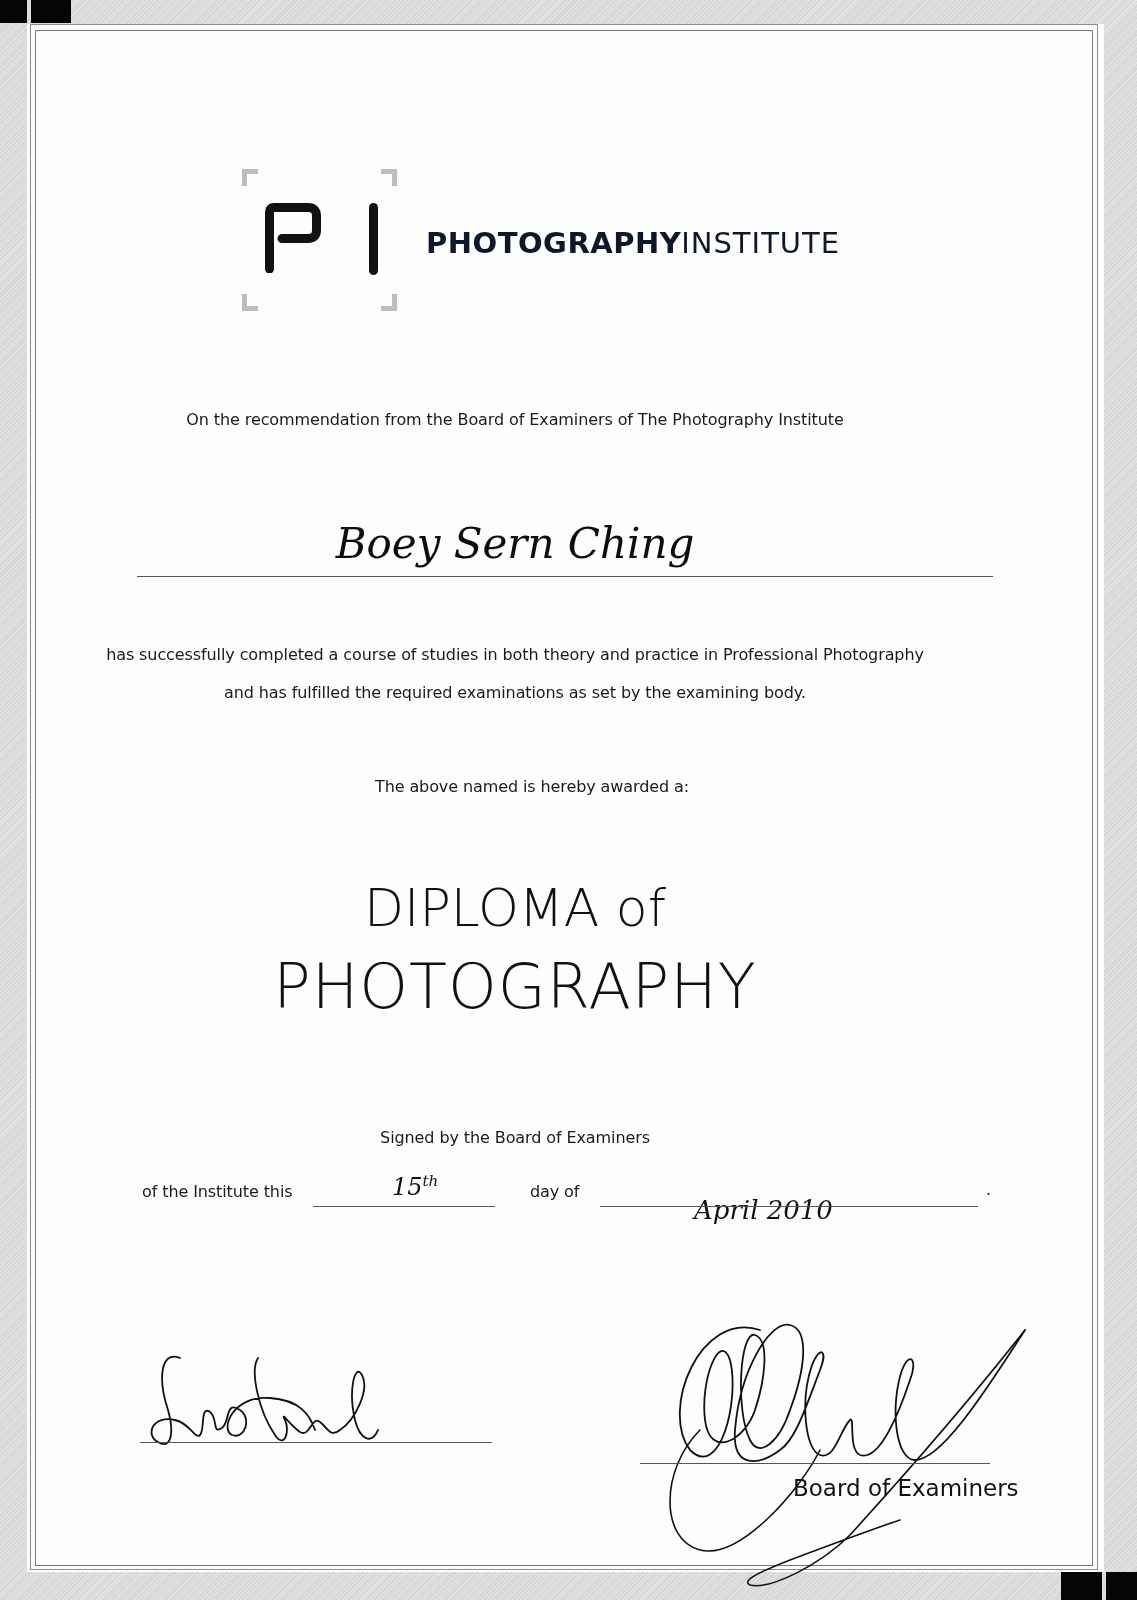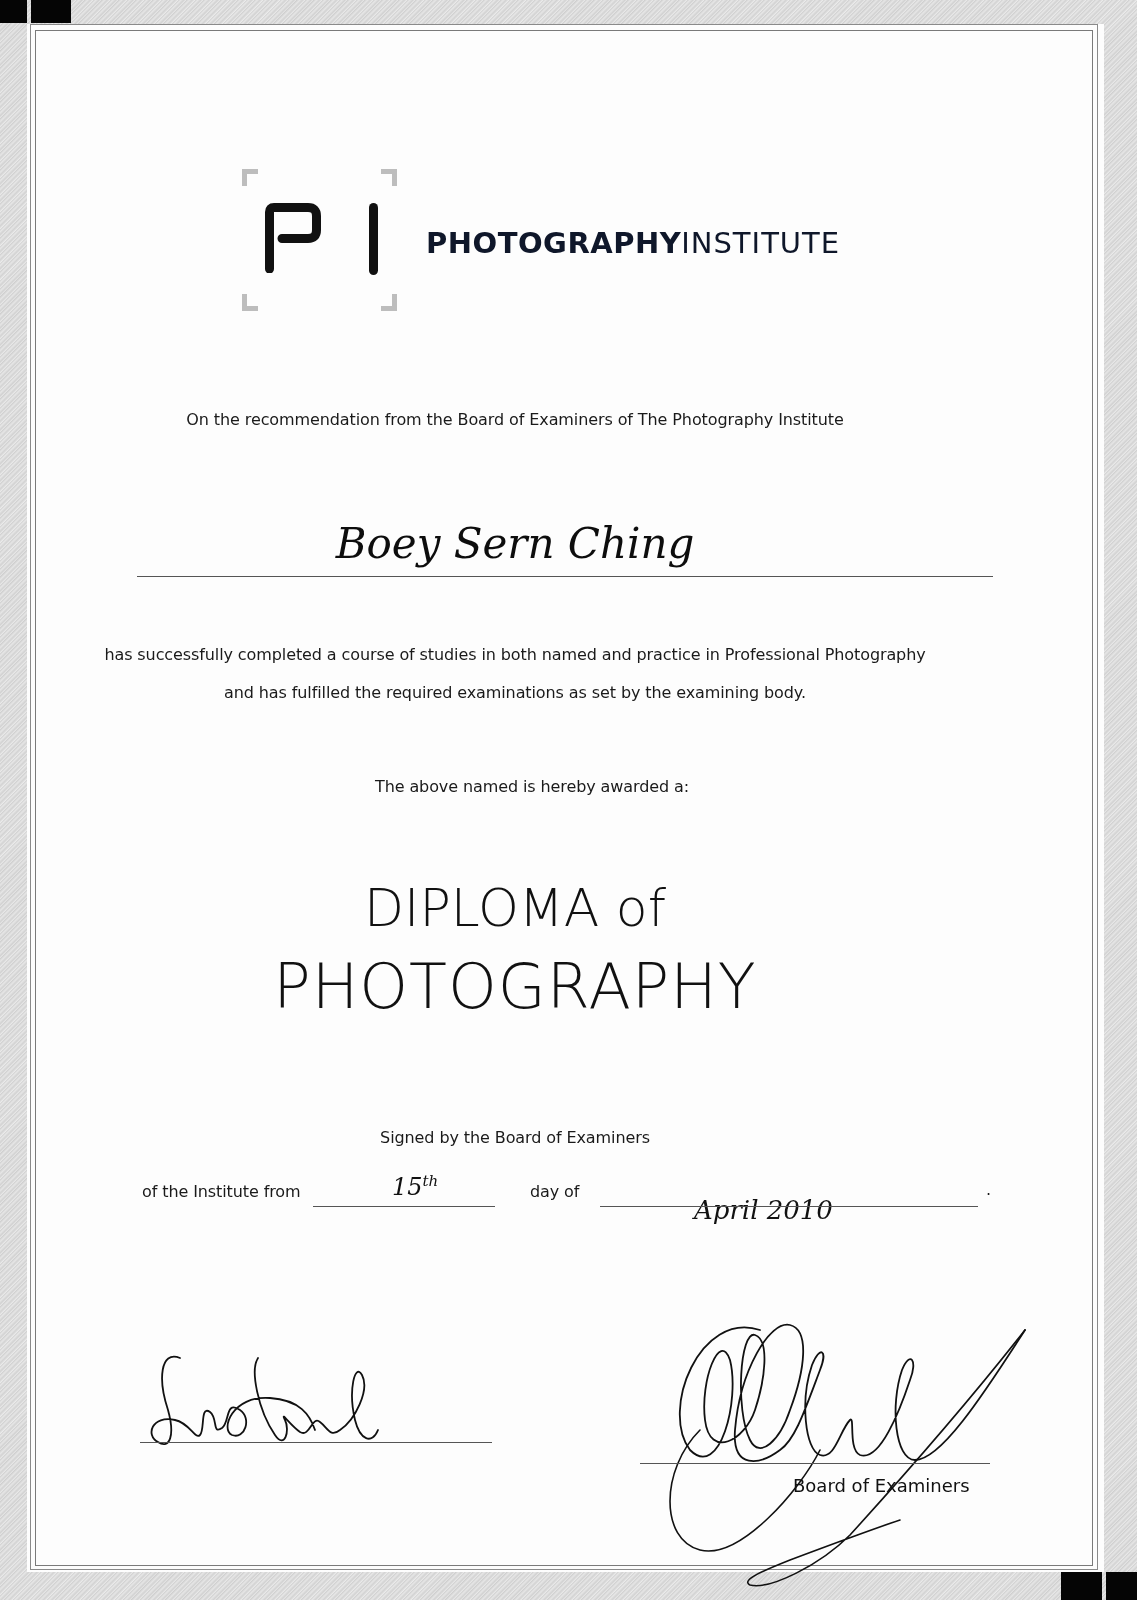--- a/index.html
+++ b/index.html
@@ -62,21 +62,21 @@
       letter-spacing: 0px;
     }
     .title-2 {
       font-family: "DejaVu Sans", sans-serif; font-weight: 300; font-size: 62px; color: #111;
       letter-spacing: 1px;
     }
     .handwritten {
       font-family: "DejaVu Serif", serif; font-style: italic; color: #111; text-align: right;
     }
     .sig-caption {
-      font-family: "DejaVu Sans", sans-serif; font-size: 18px; color: #111;
+      font-family: "DejaVu Sans", sans-serif; font-size: 23px; color: #111;
     }
   </style>
 </head>
 <body>
 
 <div class="corner-block cb-tl1"></div>
 <div class="corner-block cb-tl2"></div>
 <div class="corner-block cb-br1"></div>
 <div class="corner-block cb-br2"></div>
 
@@ -104,31 +104,31 @@
   <div class="logo-i"></div>
 
   <div class="brand"><b>PHOTOGRAPHY</b><span class="light">INSTITUTE</span></div>
 </div>
 
 <div class="abs center-text body-line" style="top:410px;">On the recommendation from the Board of Examiners of The Photography Institute</div>
 
 <div class="abs center-text name" style="top:519px;">Boey Sern Ching</div>
 <div class="rule" style="left:137px;top:576px;width:856px;"></div>
 
-<div class="abs center-text body-line" style="top:645px;">has successfully completed a course of studies in both named and practice in Professional Photography</div>
+<div class="abs center-text body-line" style="top:645px;">has successfully completed a course of studies in both theory and practice in Professional Photography</div>
 <div class="abs center-text body-line" style="top:683px;">and has fulfilled the required examinations as set by the examining body.</div>
 
 <div class="abs center-text body-line" style="top:777px;margin-left:17px;">The above named is hereby awarded a:</div>
 
 <div class="abs center-text title-1" style="top:878px;">DIPLOMA of</div>
 <div class="abs center-text title-2" style="top:950px;">PHOTOGRAPHY</div>
 
 <div class="abs center-text body-line" style="top:1128px;">Signed by the Board of Examiners</div>
 
-<div class="abs body-line" style="left:142px;top:1182px;">of the Institute from</div>
+<div class="abs body-line" style="left:142px;top:1182px;">of the Institute this</div>
 <div class="abs handwritten" style="left:392px;top:1172px;font-size:24px;"><span>15</span><sup style="font-size:15px;">th</sup></div>
 <div class="rule" style="left:313px;top:1206px;width:182px;"></div>
 <div class="abs body-line" style="left:530px;top:1182px;">day of</div>
 <div class="abs handwritten" style="left:694px;top:1170px;font-size:26px;margin-top:25px;">April 2010</div>
 <div class="rule" style="left:600px;top:1206px;width:378px;"></div>
 <div class="abs body-line" style="left:986px;top:1180px;">.</div>
 
 <svg class="abs" style="left:140px;top:1350px;" width="260" height="110" viewBox="0 0 260 110">
   <path d="M40 8 C20 0 18 30 28 60 C35 85 30 100 18 92 C5 85 12 65 35 70 C50 73 55 90 60 85 C65 80 60 55 70 62 C78 68 72 85 82 78 C90 72 85 50 100 60 C112 68 105 90 92 85 C80 80 92 45 130 48 C160 50 170 65 175 80 M118 8 C110 20 118 60 135 85 C145 100 150 80 145 70 C140 60 150 75 160 82 C170 88 172 65 180 72 C188 78 190 88 200 80 M200 80 C215 70 230 40 222 25 C215 12 208 40 215 70 C220 90 232 95 238 80" fill="none" stroke="#111" stroke-width="1.8" stroke-linecap="round"></path>
 </svg>

